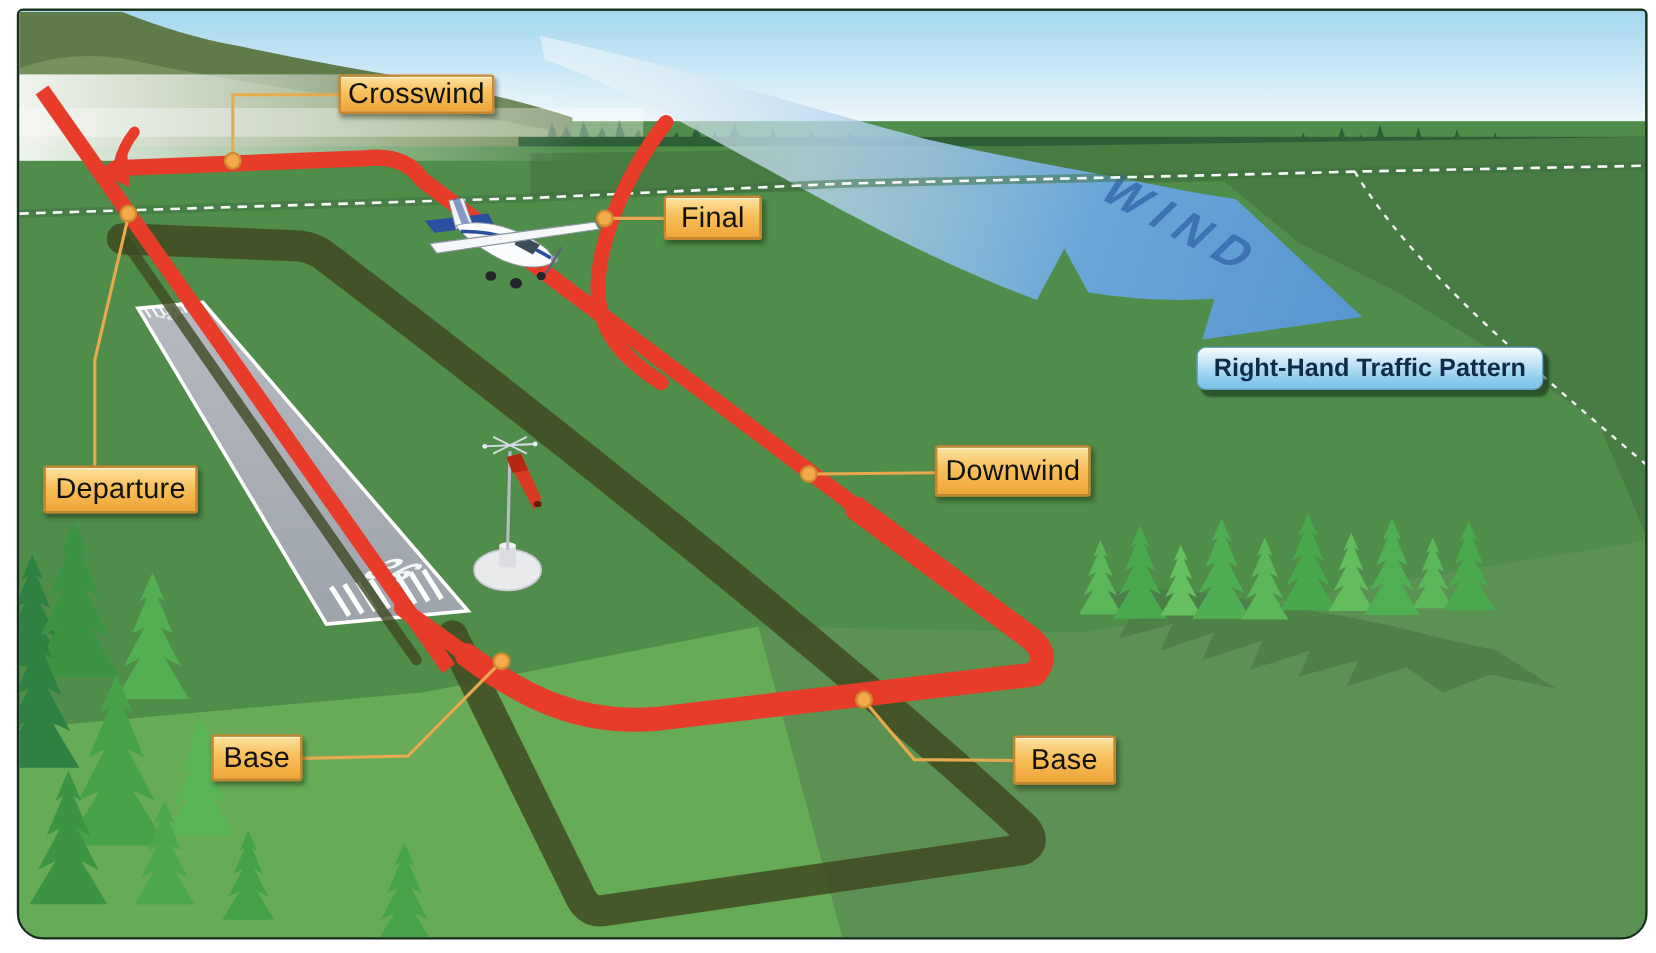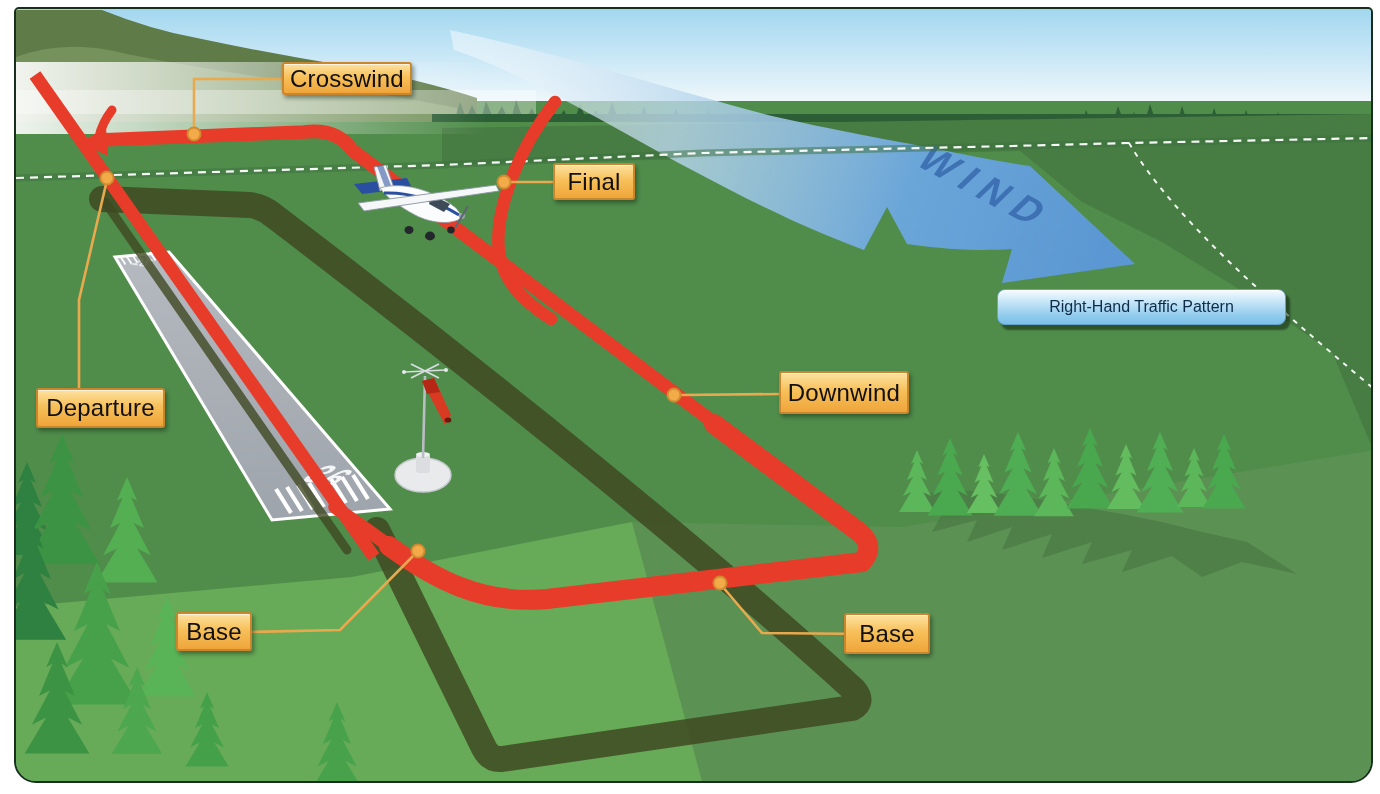--- a/index.html
+++ b/index.html
@@ -9,21 +9,21 @@
          border:2px solid #17301e;border-radius:5px 5px 22px 22px;overflow:hidden;background:#508d4b;}
   #frame svg{position:absolute;left:0;top:0;}
   .tag{position:absolute;display:flex;align-items:center;justify-content:center;
        background:linear-gradient(#fde2a0,#f7c05a 45%,#efa53a);
        border:2px solid #c9862f;border-radius:3px;color:#101010;
        font-size:24px;letter-spacing:.2px;
        box-shadow:2px 3px 4px rgba(15,30,10,.45), inset 0 1px 0 rgba(255,255,255,.65);}
   .badge{position:absolute;display:flex;align-items:center;justify-content:center;
        background:linear-gradient(#f6fcff,#bfe2f6 40%,#8ecaec 78%,#7cc0e9);
        border:1px solid #64a3cd;border-radius:8px;color:#0e2c4a;
-       font-size:16px;font-weight:400;
+       font-size:21px;font-weight:700;
        box-shadow:4px 5px 2px rgba(10,25,10,.5), inset 0 1px 0 rgba(255,255,255,.9);}
 </style>
 </head>
 <body>
 
 <div id="canvas">
   <div id="frame">
     <svg width="1355" height="772" viewBox="14 7 1355 772">
       <defs>
         <linearGradient id="skyG" x1="0" y1="0" x2="0" y2="1">

